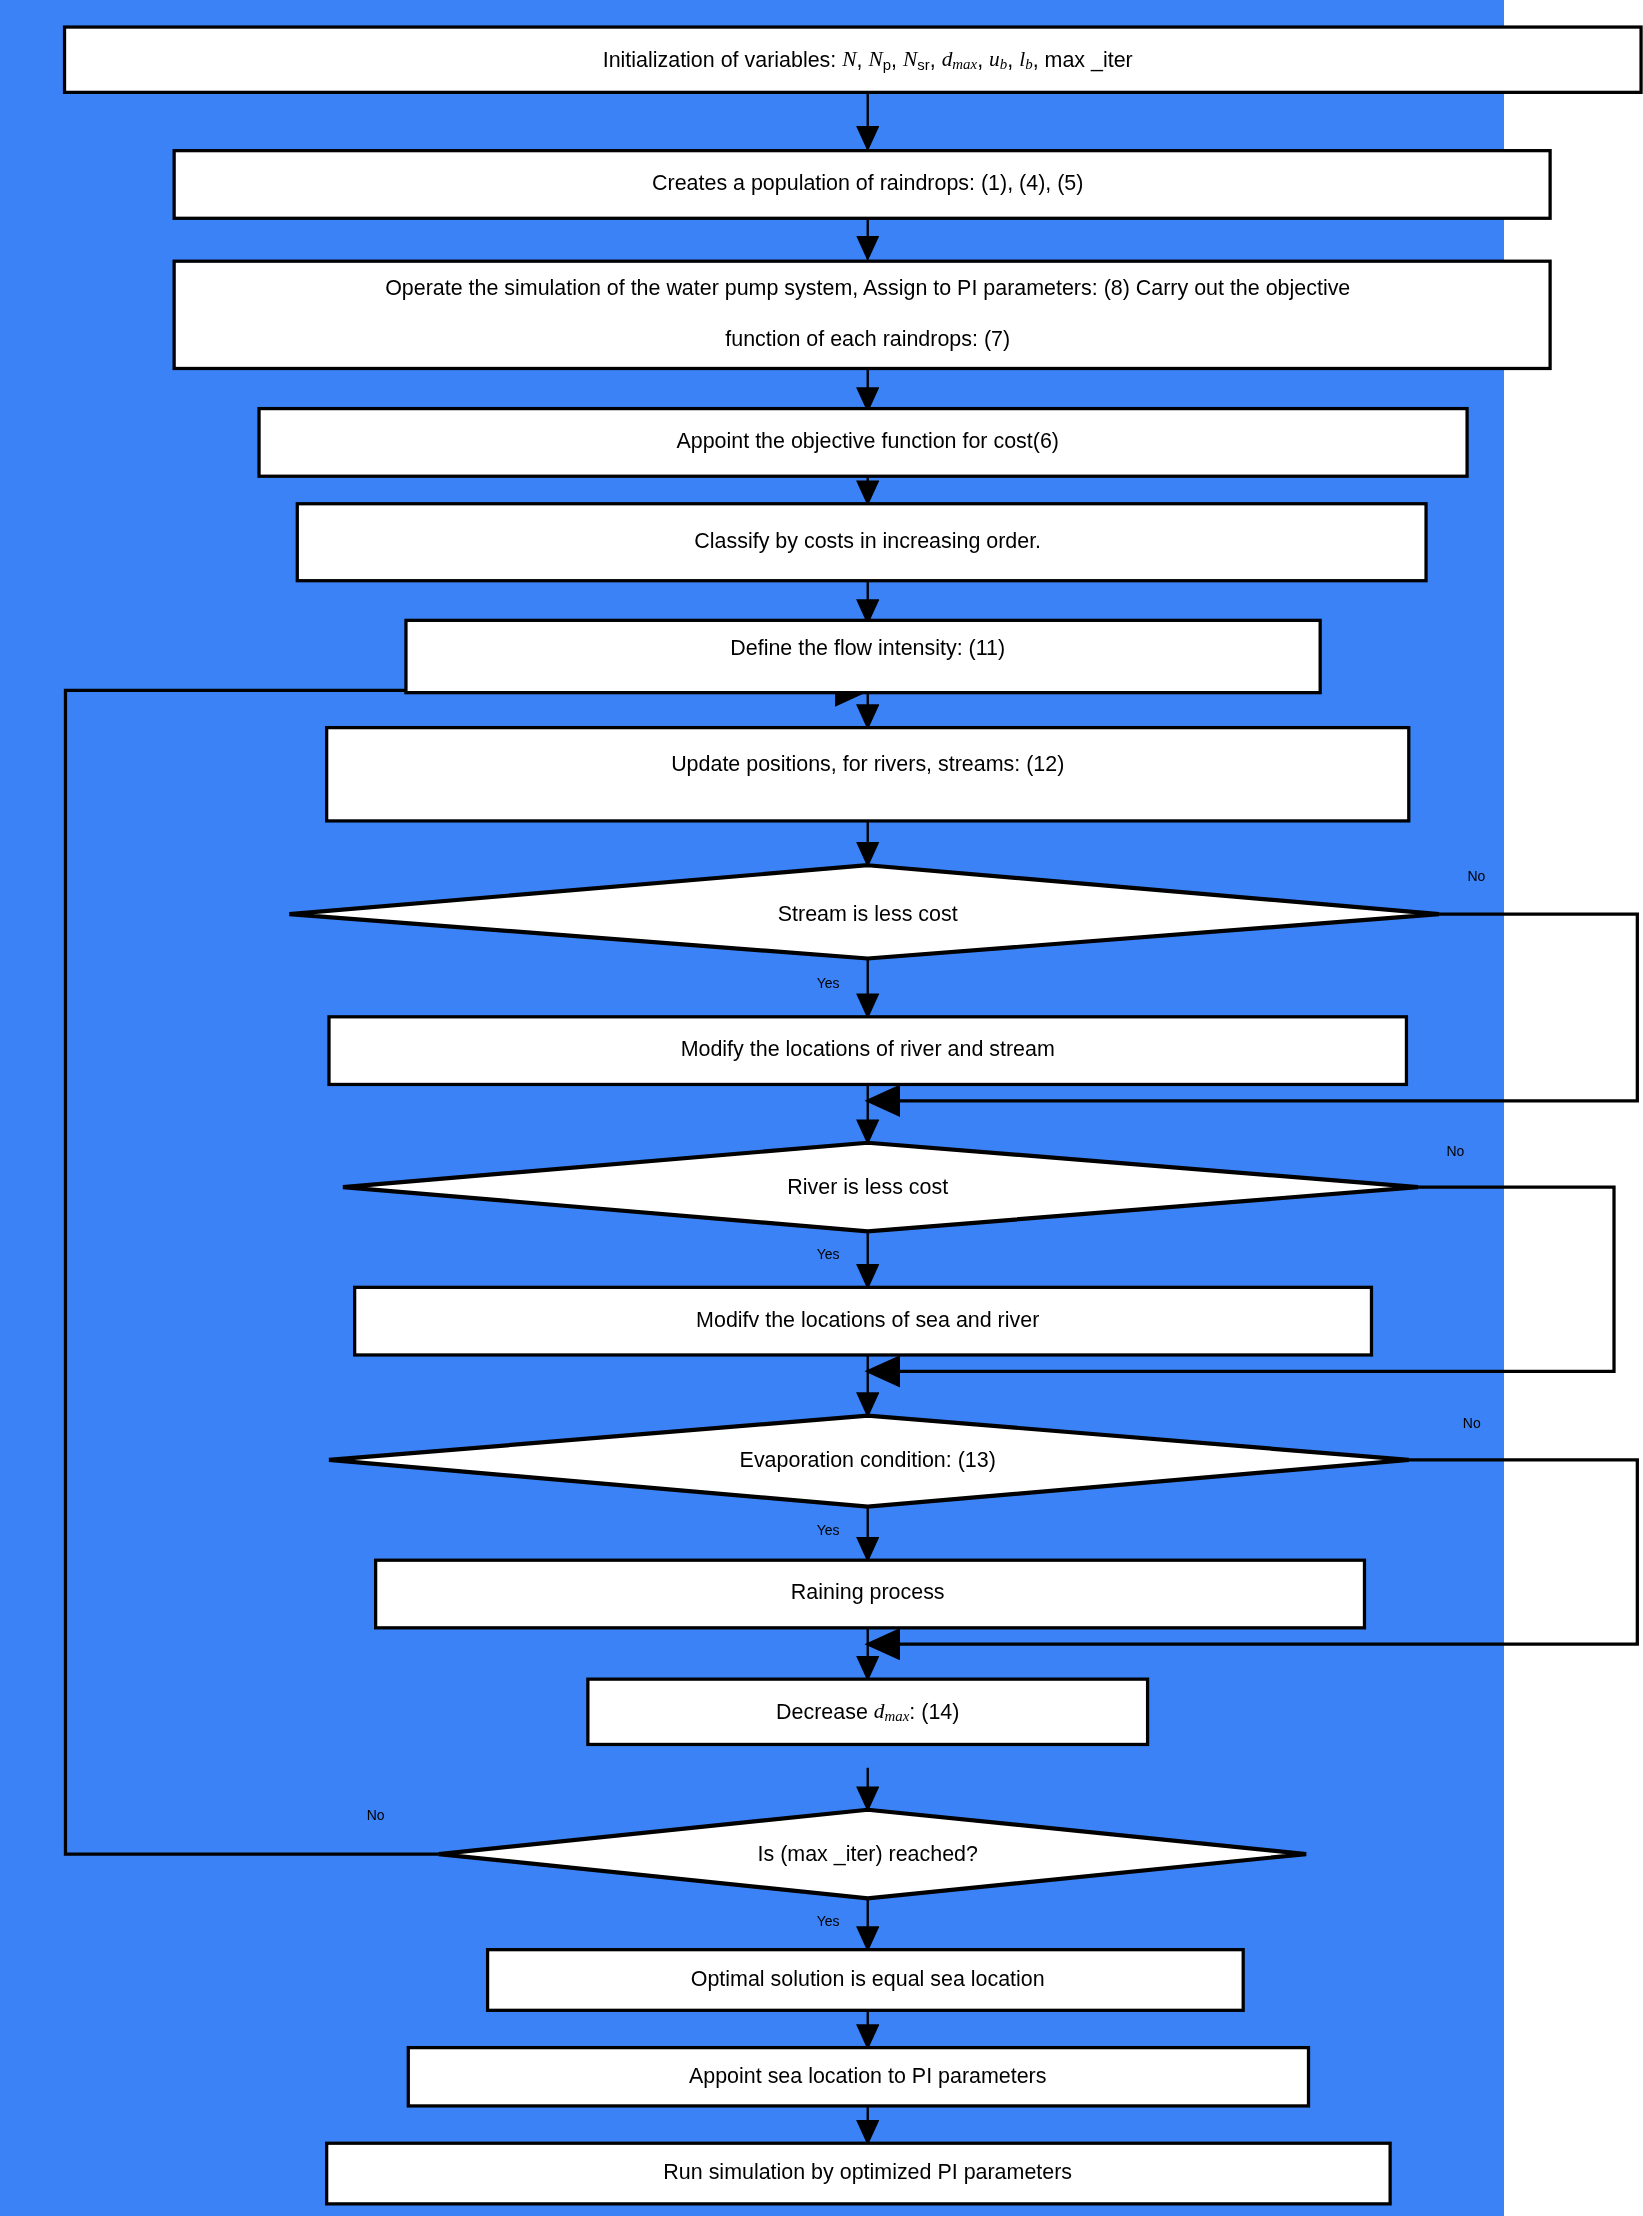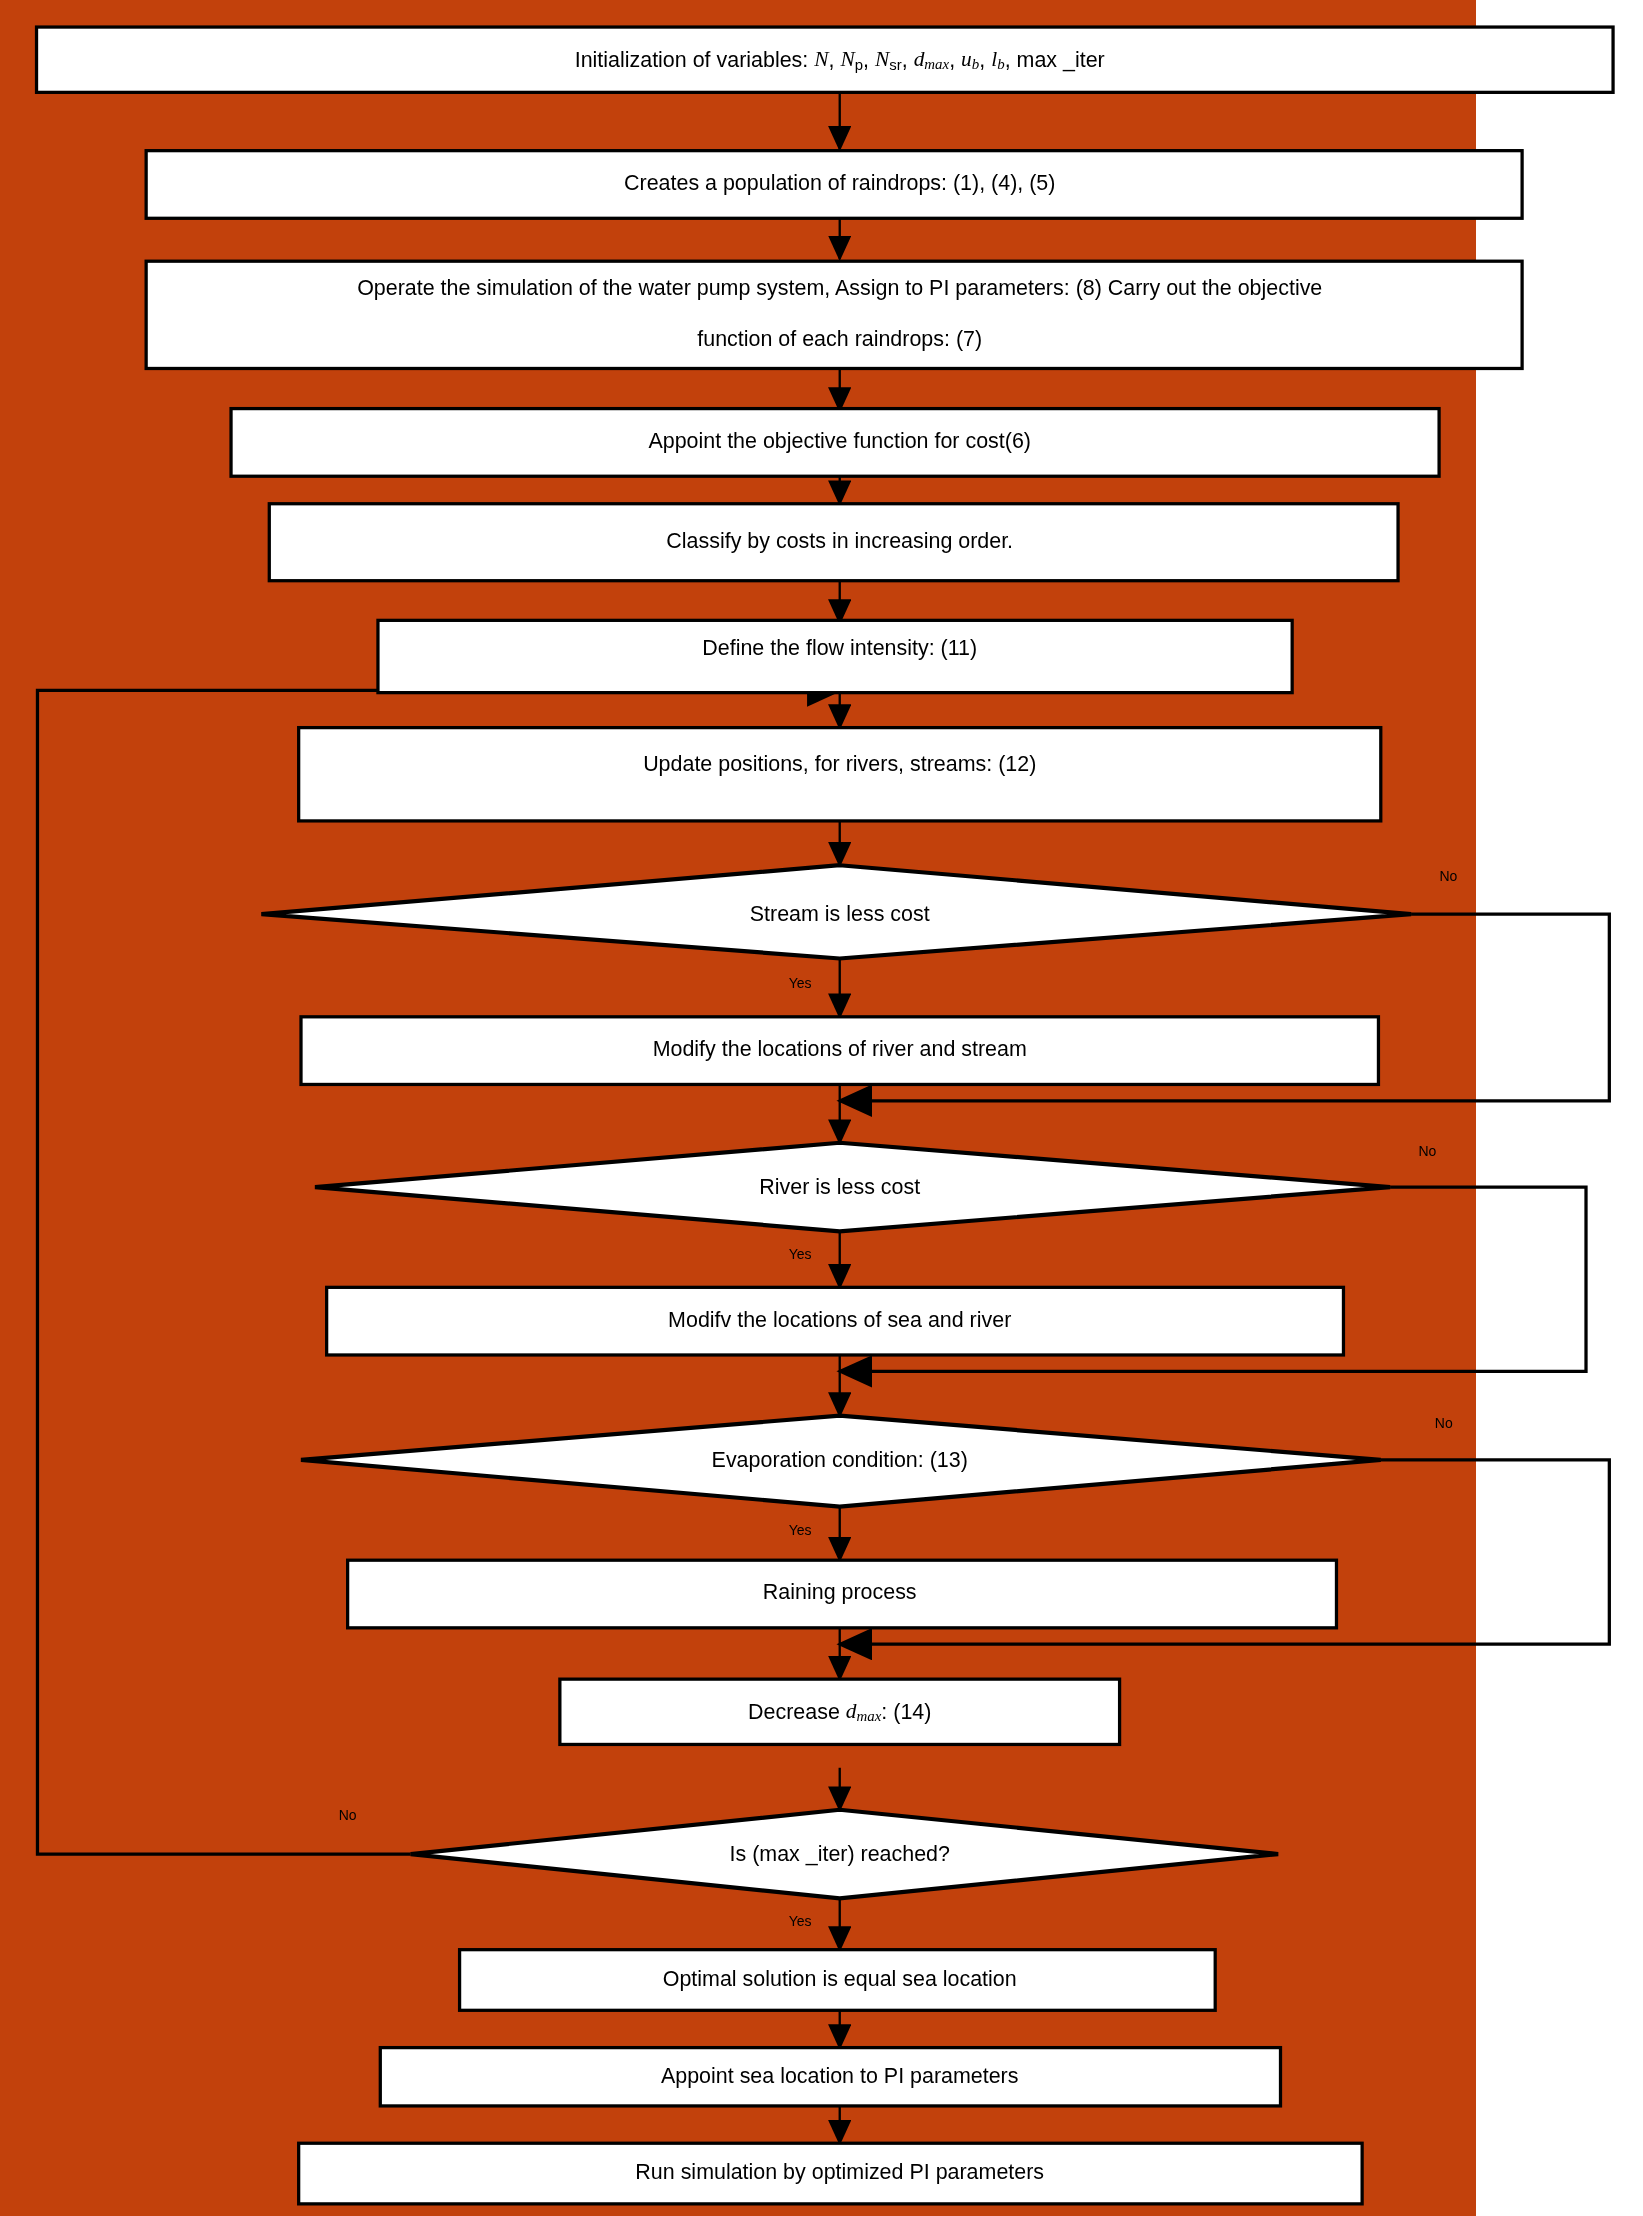--- a/index.html
+++ b/index.html
@@ -7,21 +7,22 @@
     padding: 0;
     background: #ffffff;
   }
   body {
     font-family: "Liberation Sans", sans-serif;
   }
   #flowchart-root {
     position: relative;
     width: 1476px;
     height: 2216px;
-    background: #c2410c;
+    background: #3b82f6;
+    padding-left: 28px;
   }
   svg.fc {
     display: block;
     width: 1644px;
     height: 2216px;
   }
   .node-box {
     fill: #ffffff;
     stroke: #000000;
     stroke-width: 7;

